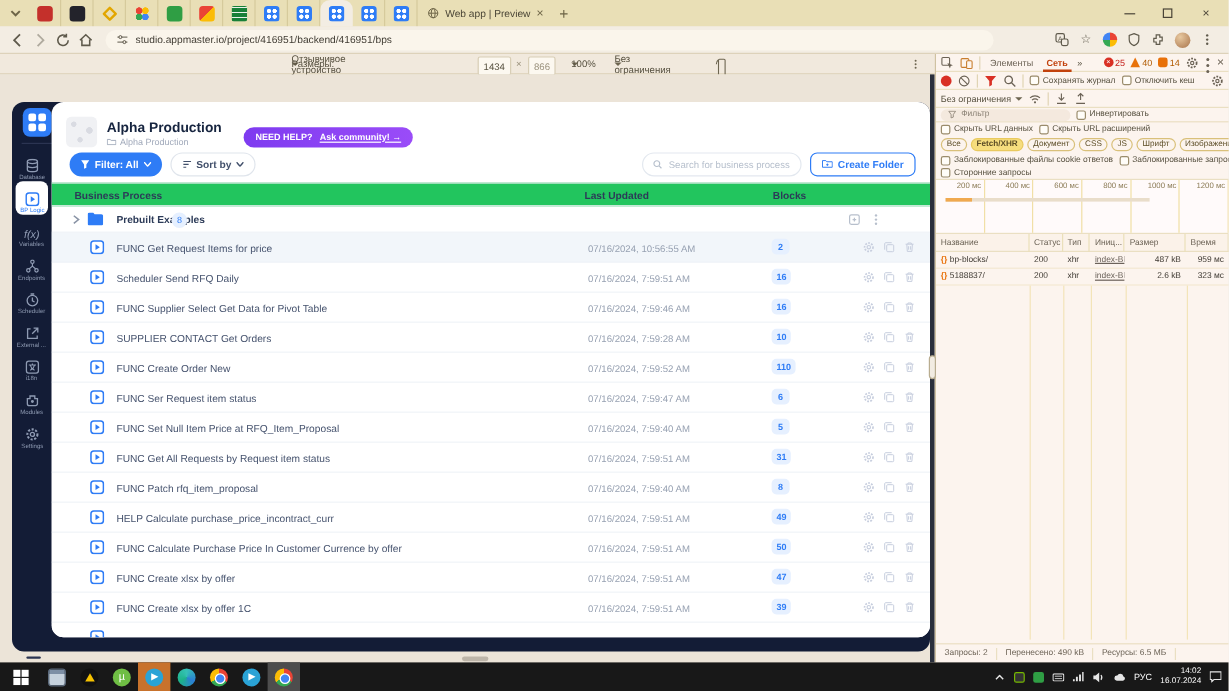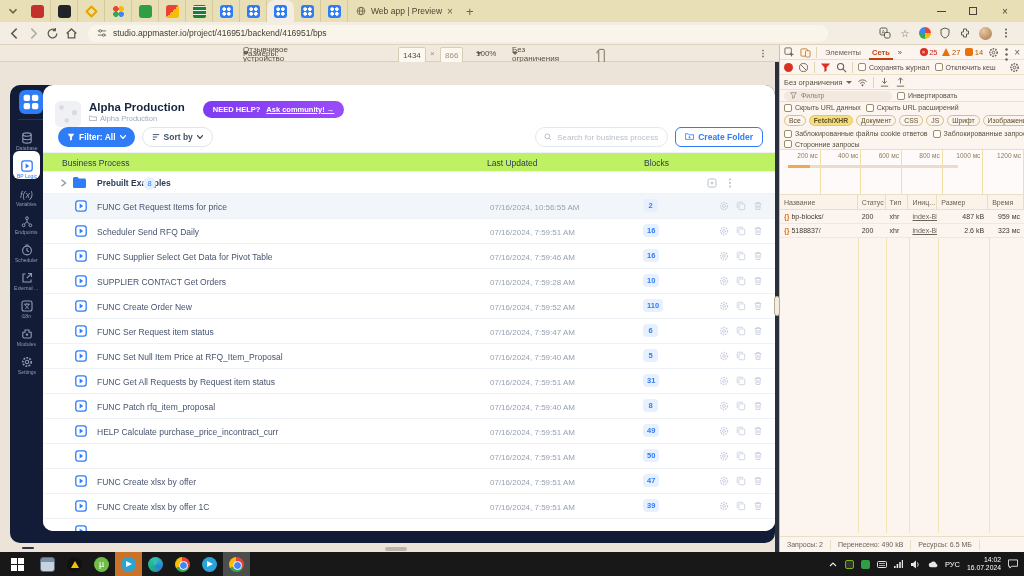--- a/index.html
+++ b/index.html
@@ -61,41 +61,41 @@
   .appframe{position:absolute;left:10px;top:23px;width:765px;height:458px;background:#131c36;border-radius:10px}
   .logo{position:absolute;left:9px;top:5px;width:24px;height:24px;background:#2e7cf6;border-radius:6px;display:flex;align-items:center;justify-content:center}
   .logo-div{position:absolute;left:8px;top:34px;width:26px;height:1px;background:#2b3452}
   .side{position:absolute;left:0;top:38px;width:33px}
   .side-item{height:28px;display:flex;flex-direction:column;align-items:center;justify-content:flex-end;gap:1px;color:#8f9bb3;margin:0 3px;border-radius:6px}
   .side-item .lbl{font-size:5.5px;white-space:nowrap;transform:scale(.92)}
   .side-item.active{background:#fff;color:#2e7cf6}
   .side-dash{position:absolute;left:12px;top:462px;width:12px;height:2px;background:#2b3452;border-radius:1px}
 
   .panel{position:absolute;left:33px;top:0;width:732px;height:446px;background:#fff;border-radius:10px;overflow:hidden}
-  .p-head{height:38px;display:flex;align-items:flex-start;padding:16px 12px}
+  .p-head{height:38px;display:flex;align-items:flex-end;padding:0 12px}
   .pav{width:26px;height:26px;border-radius:5px;background:#f0f1f4;background-image:
       radial-gradient(circle at 25% 25%,#d9dbe2 2px,transparent 2.5px),
       radial-gradient(circle at 75% 45%,#d9dbe2 2.5px,transparent 3px),
       radial-gradient(circle at 45% 75%,#d9dbe2 2px,transparent 2.5px)}
   .ptit{margin-left:8px;display:flex;flex-direction:column;gap:1px}
   .ptit .t{font-size:11.5px;font-weight:700;color:#16243f}
   .ptit .s{display:flex;align-items:center;gap:3px;font-size:7.5px;color:#a0a9ba}
   .help{margin-left:18px;height:17px;border-radius:9px;background:linear-gradient(90deg,#7e3bf0,#9a4cf8);display:flex;align-items:center;gap:6px;padding:0 10px;color:#fff;font-size:7.5px}
   .help .b{font-weight:800}
   .help .l{font-weight:700;text-decoration:underline}
 
   .p-filter{height:24px;margin:2px 12px 3px;display:flex;align-items:center;gap:7px;padding-left:3px}
   .btn{height:20px;display:flex;align-items:center;gap:4px;font-size:8.5px;font-weight:700;padding:0 9px;border-radius:10px}
   .btn-blue{background:#2e7cf6;color:#fff}
   .btn-sort{background:#fff;border:1px solid #e0e5ec;color:#42506b}
   .search{margin-left:auto;width:133px;height:20px;border:1px solid #e3e8ef;border-radius:10px;display:flex;align-items:center;gap:5px;padding:0 8px;color:#b6bfcc;font-size:8px}
   .btn-cf{background:#fff;border:1px solid #2e7cf6;color:#2e7cf6;border-radius:6px}
   .btn-add{background:#2e7cf6;color:#fff;border-radius:6px}
 
-  .t-head{height:20px;background:#bef264;border-top:1px solid #eef1f6;border-bottom:1px solid #eef1f6;position:relative;font-size:8.5px;font-weight:400;color:#2c3b58}
+  .t-head{height:20px;background:#22c55e;border-top:1px solid #eef1f6;border-bottom:1px solid #eef1f6;position:relative;font-size:8.5px;font-weight:700;color:#2c3b58}
   .t-head span{position:absolute;top:5px}
   .folder-row{height:22px;position:relative;border-bottom:1px solid #eef2f7}
   .folder-row .chev{position:absolute;left:17px;top:7px;color:#8a94a6}
   .folder-row .fic{position:absolute;left:30px;top:5px}
   .folder-row .fnm{position:absolute;left:54px;top:6px;font-size:8.5px;font-weight:700;color:#2c3b58}
   .folder-row .fct{position:absolute;left:100px;top:5px;width:13px;height:13px;border-radius:50%;background:#e6f0ff;color:#2e7cf6;font-size:7.5px;display:flex;align-items:center;justify-content:center}
   .f-ac{position:absolute;left:664px;top:6px;display:flex;gap:11px;color:#b7bfcc}
 
   .bp-row{height:25px;position:relative;border-bottom:1px solid #eef2f7;background:#fff}
   .bp-row.sel{background:#f2f6fa}
@@ -836,20 +836,21 @@
                 </span>
               </span>
             </div>
             <div class="bp-row">
               <span class="r-ic">
                 <svg width="12" height="12" viewBox="0 0 12 12">
                   <rect x=".8" y=".8" width="10.4" height="10.4" rx="2.4" fill="#fff" stroke="#2e7cf6" stroke-width="1.3"></rect>
                   <path d="M4.6 3.6 8.2 6 4.6 8.4Z" fill="#2e7cf6"></path>
                 </svg>
               </span>
+              <span class="r-nm">FUNC Calculate Purchase Price In Customer Currence by offer</span>
               <span class="r-dt">07/16/2024, 7:59:51 AM</span>
               <span class="r-bd">50</span>
               <span class="r-ac">
                 <span>
                   <svg width="10" height="10" viewBox="0 0 12 12">
                     <circle cx="6" cy="6" r="4.2" fill="none" stroke="currentColor" stroke-width="1.7" stroke-dasharray="1.8 1.3"></circle>
                     <circle cx="6" cy="6" r="1.7" fill="none" stroke="currentColor" stroke-width="1.1"></circle>
                   </svg>
                 </span>
                 <span>
@@ -961,21 +962,21 @@
       <span class="dt-tab">Элементы</span>
       <span class="dt-tab active">Сеть</span>
       <span>»</span>
       <span class="dt-badges">
         <span class="bdg">
             <span class="err-ic">×</span>
             <span class="errn">25</span>
           </span>
         <span class="bdg">
             <span class="wrn-ic"></span>
-            <span class="wrnn">27</span>
+            <span class="wrnn">40</span>
           </span>
         <span class="bdg">
             <span class="iss-ic"></span>
             <span class="wrnn">14</span>
           </span>
       </span>
       <span class="dt-ic">
           <svg viewBox="0 0 12 12">
             <circle cx="6" cy="6" r="4" fill="none" stroke="currentColor" stroke-width="1.6" stroke-dasharray="1.7 1.2"></circle>
             <circle cx="6" cy="6" r="1.5" fill="none" stroke="currentColor"></circle>

